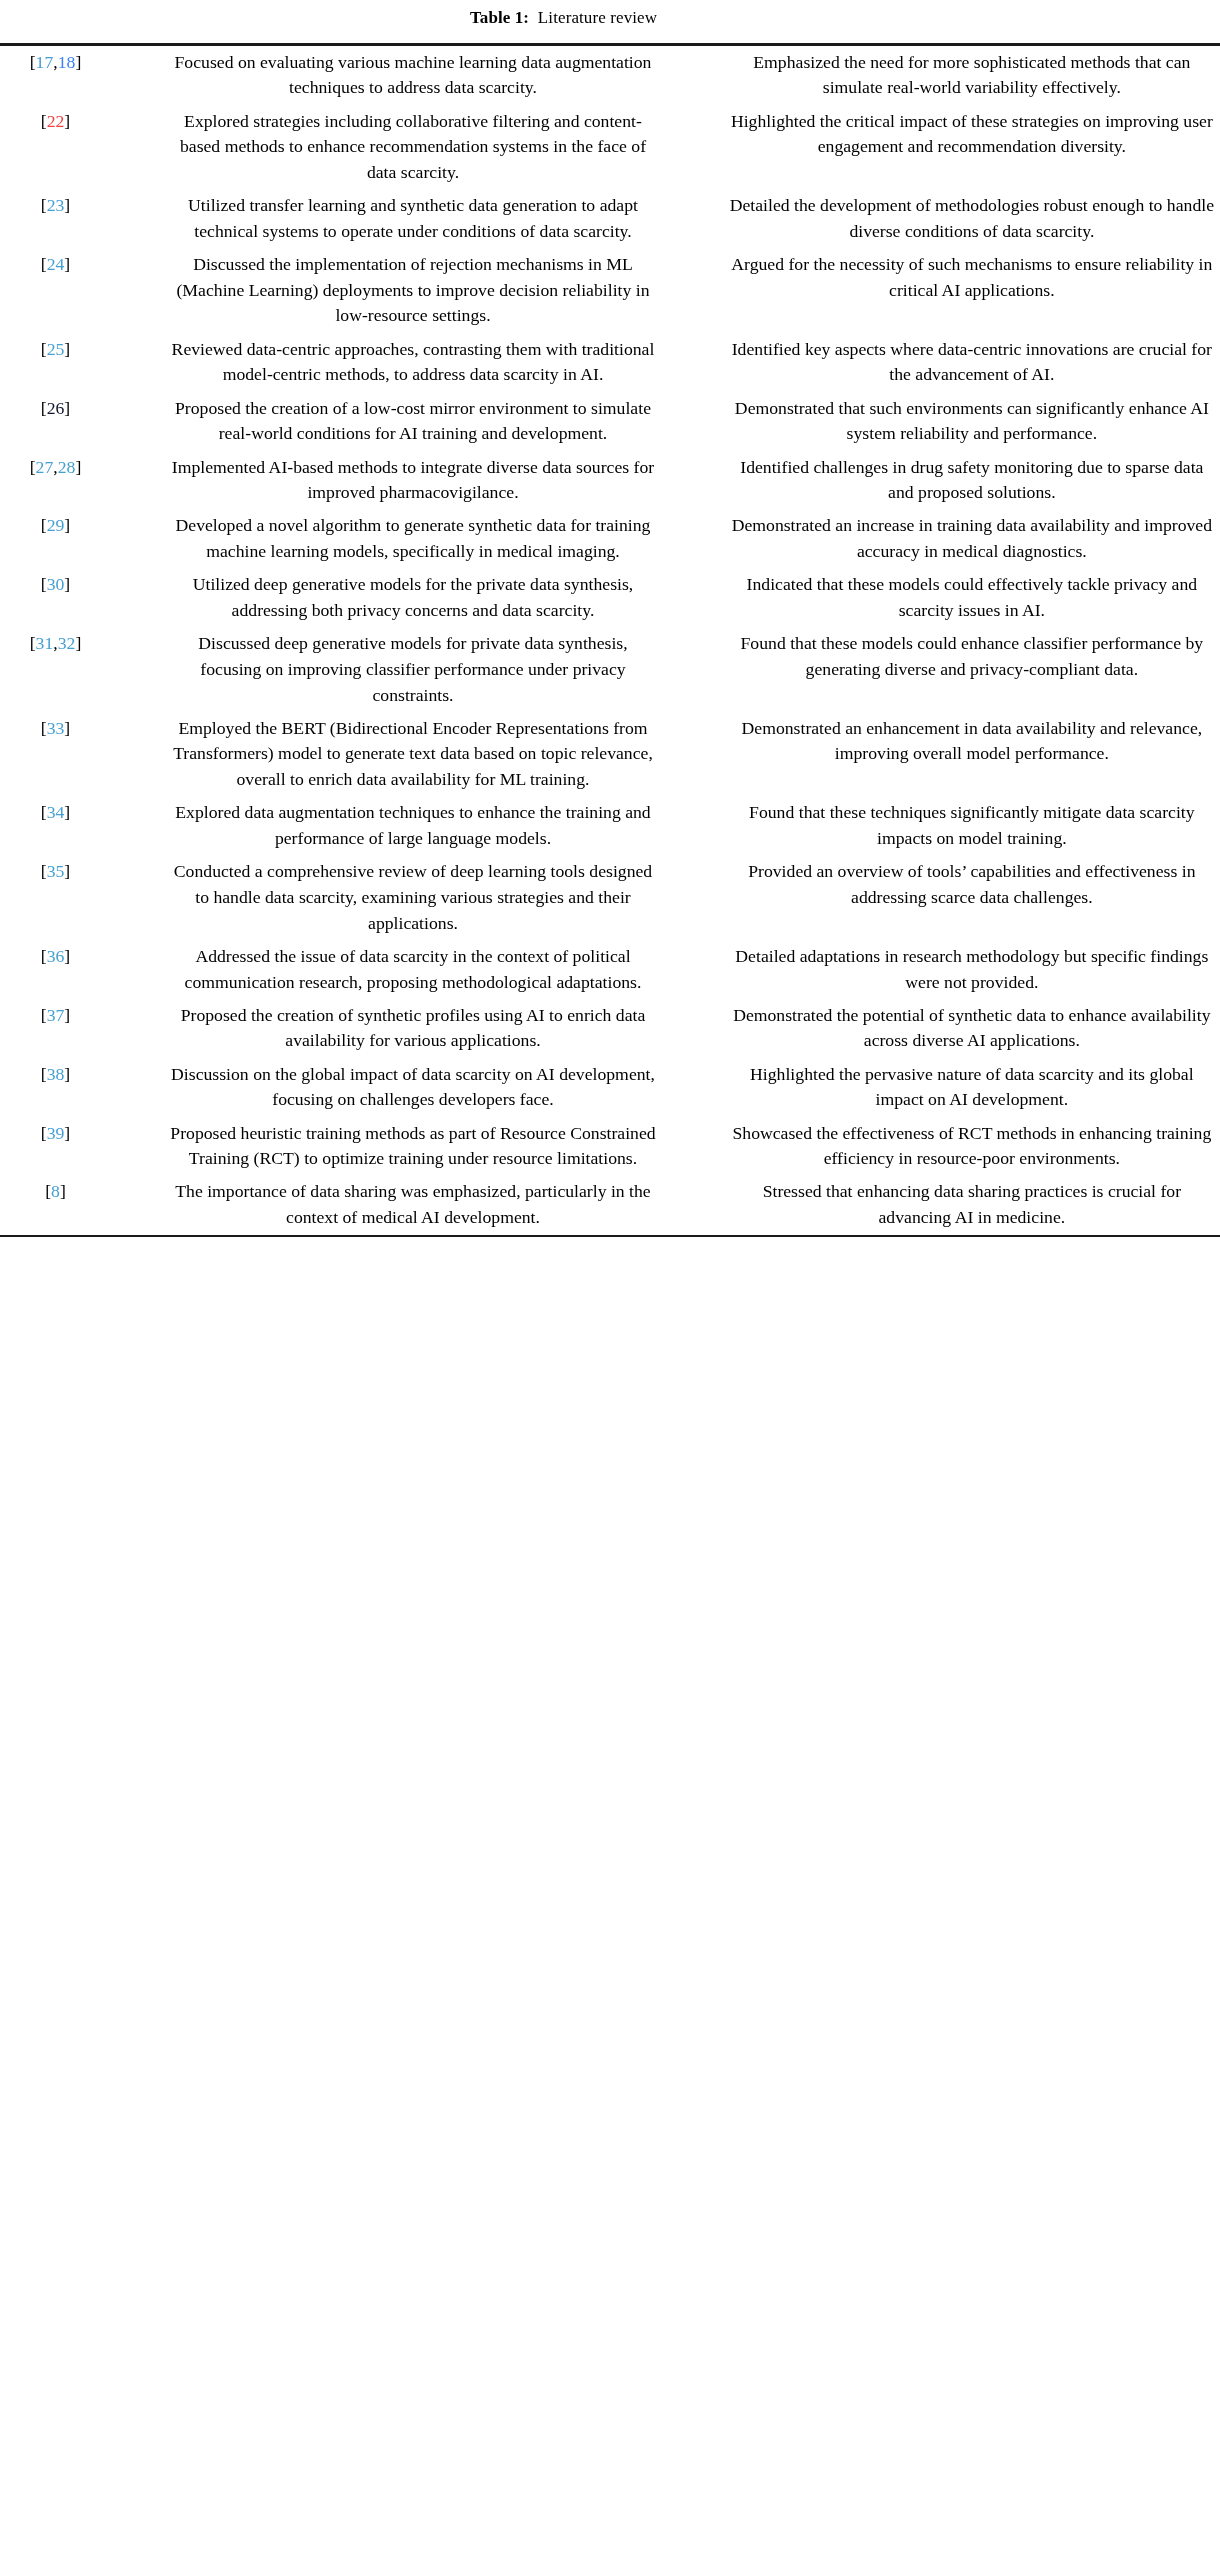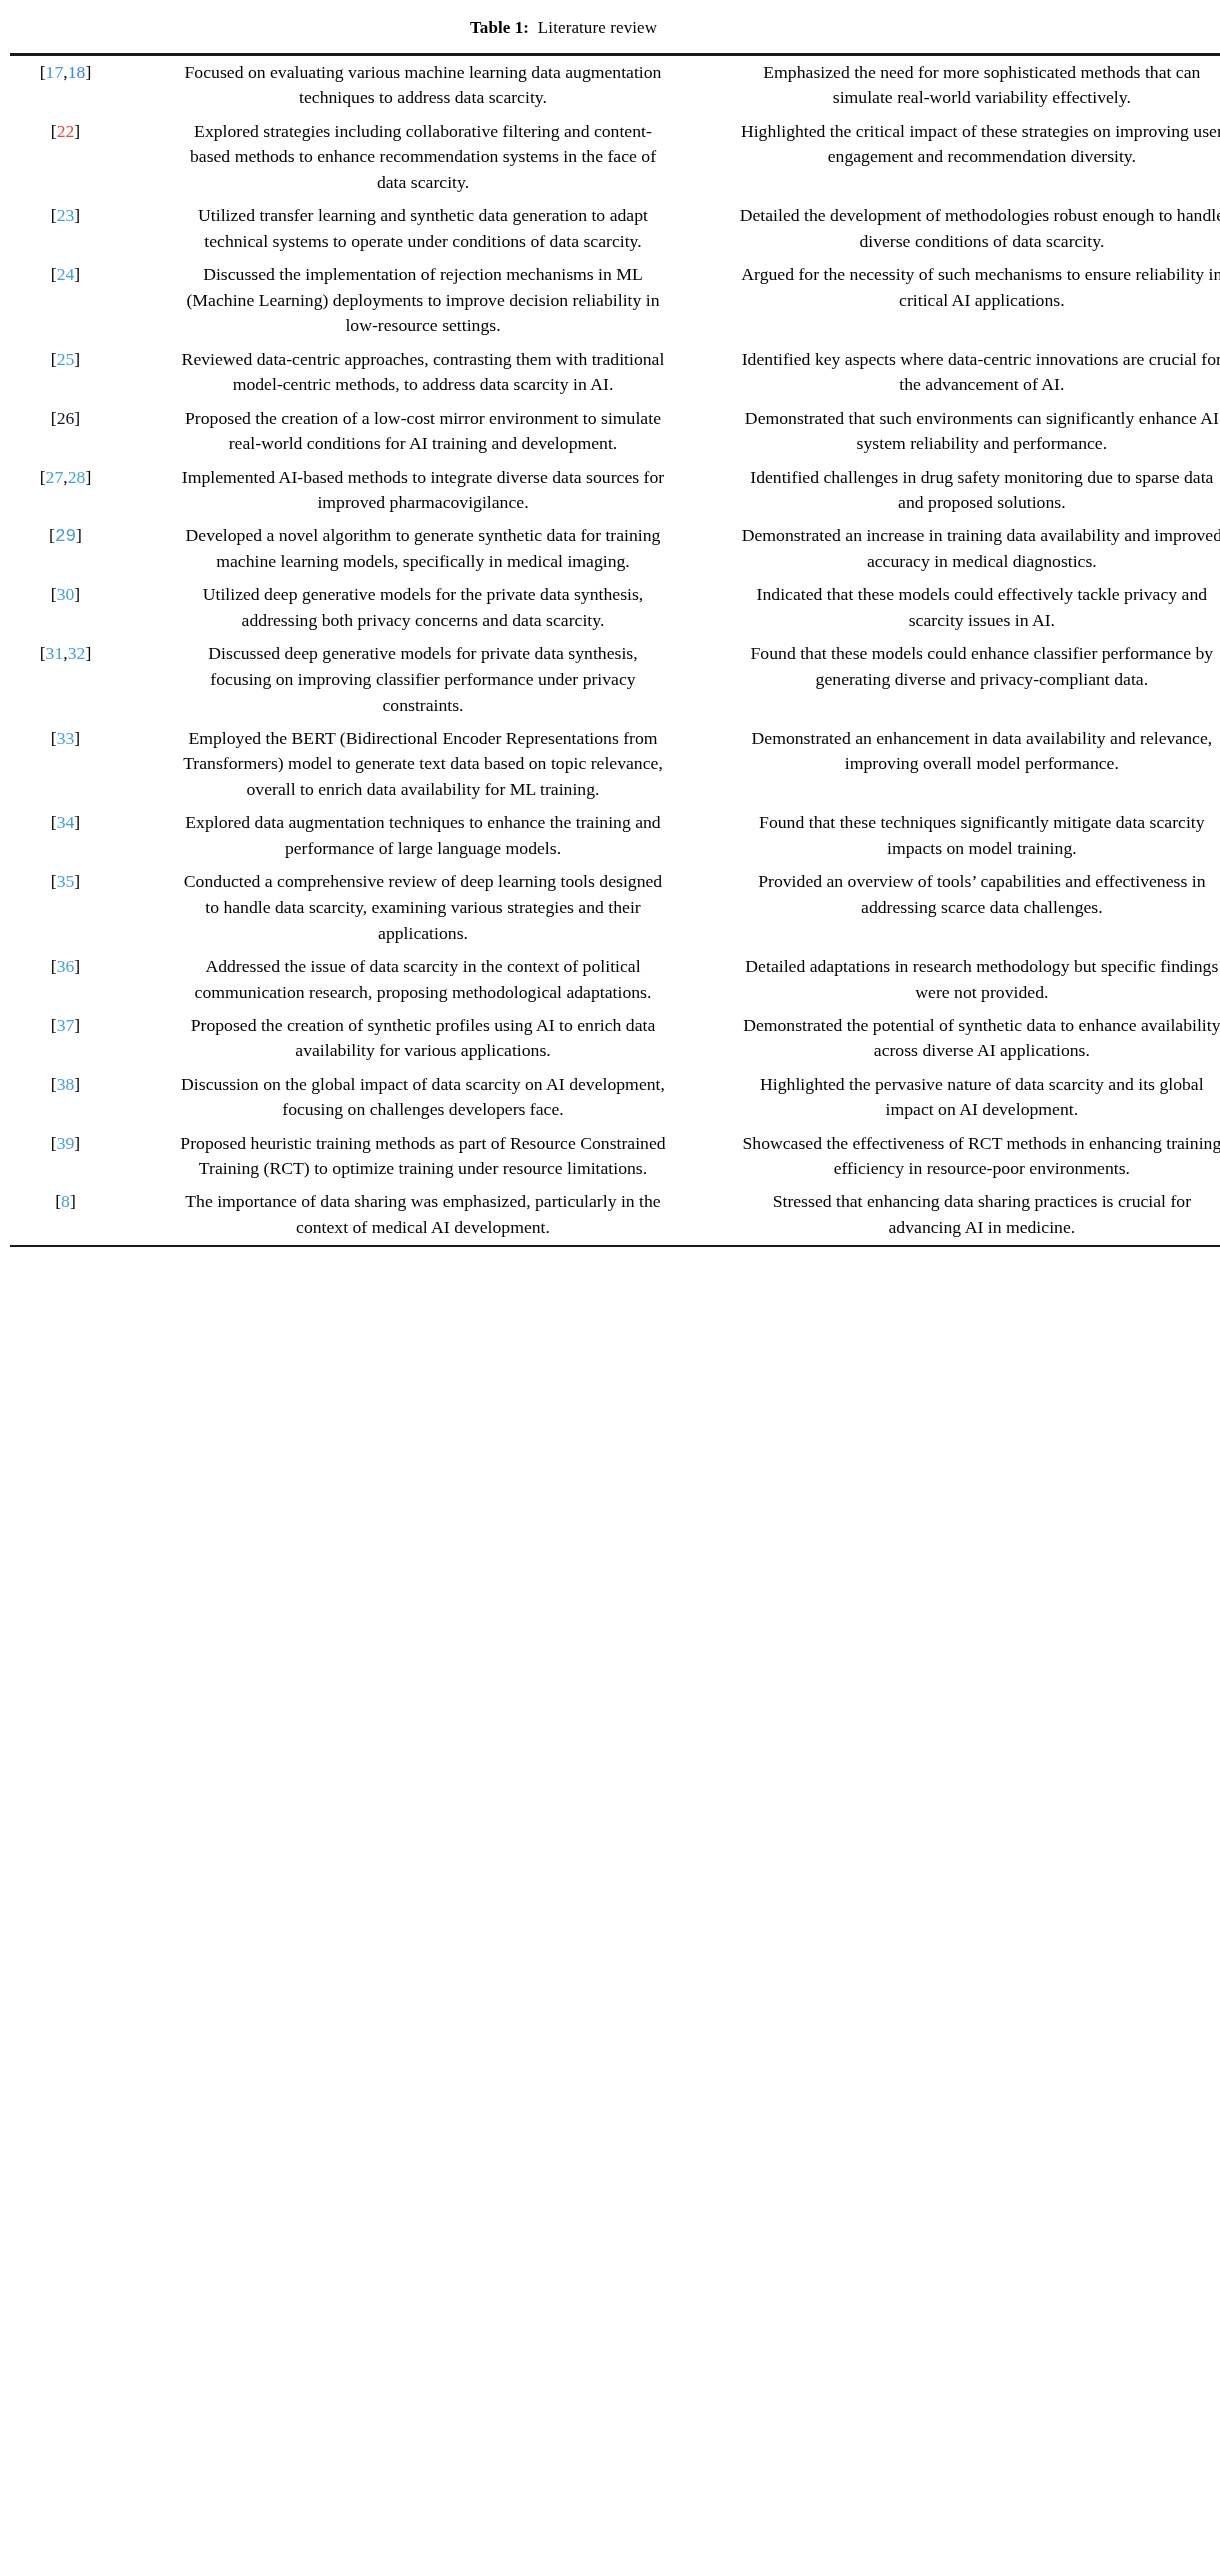--- a/index.html
+++ b/index.html
@@ -12,21 +12,21 @@
     font-family: "Liberation Serif", "DejaVu Serif", serif;
     color: #000000;
     -webkit-font-smoothing: antialiased;
   }
 
   .page {
     position: relative;
     width: 1127px;
     min-height: 2576px;
     box-sizing: border-box;
-    padding: 10px;
+    padding: 0;
     background: #ffffff;
   }
 
   
   .table-caption {
     text-align: center;
     font-size: 17px;
     line-height: 1.2;
     padding-top: 7.6px;
     padding-bottom: 15px;
@@ -190,21 +190,21 @@
         <tr class="data-row">
           <td class="cell-ref"><span class="brk">[</span><a class="reflink" href="#" style="color: rgb(70, 160, 212);">27</a><span class="brk">,</span><a class="reflink" href="#" style="color: rgb(70, 160, 212);">28</a><span class="brk">]</span></td>
           <td class="cell-key">
             <span class="cell-text">Implemented AI-based methods to integrate diverse data sources for improved pharmacovigilance.</span>
           </td>
           <td class="cell-find">
             <span class="cell-text">Identified challenges in drug safety monitoring due to sparse data and proposed solutions.</span>
           </td>
         </tr>
         <tr class="data-row">
-          <td class="cell-ref"><span class="brk">[</span><a class="reflink" href="#" style="color: rgb(70, 160, 212); font-family: Liberation Mono, monospace;">29</a><span class="brk">]</span></td>
+          <td class="cell-ref"><span class="brk">[</span><a class="reflink" href="#" style="color: rgb(70, 160, 212);">29</a><span class="brk">]</span></td>
           <td class="cell-key">
             <span class="cell-text">Developed a novel algorithm to generate synthetic data for training machine learning models, specifically in medical imaging.</span>
           </td>
           <td class="cell-find">
             <span class="cell-text">Demonstrated an increase in training data availability and improved accuracy in medical diagnostics.</span>
           </td>
         </tr>
         <tr class="data-row">
           <td class="cell-ref"><span class="brk">[</span><a class="reflink" href="#" style="color: rgb(70, 160, 212);">30</a><span class="brk">]</span></td>
           <td class="cell-key">

